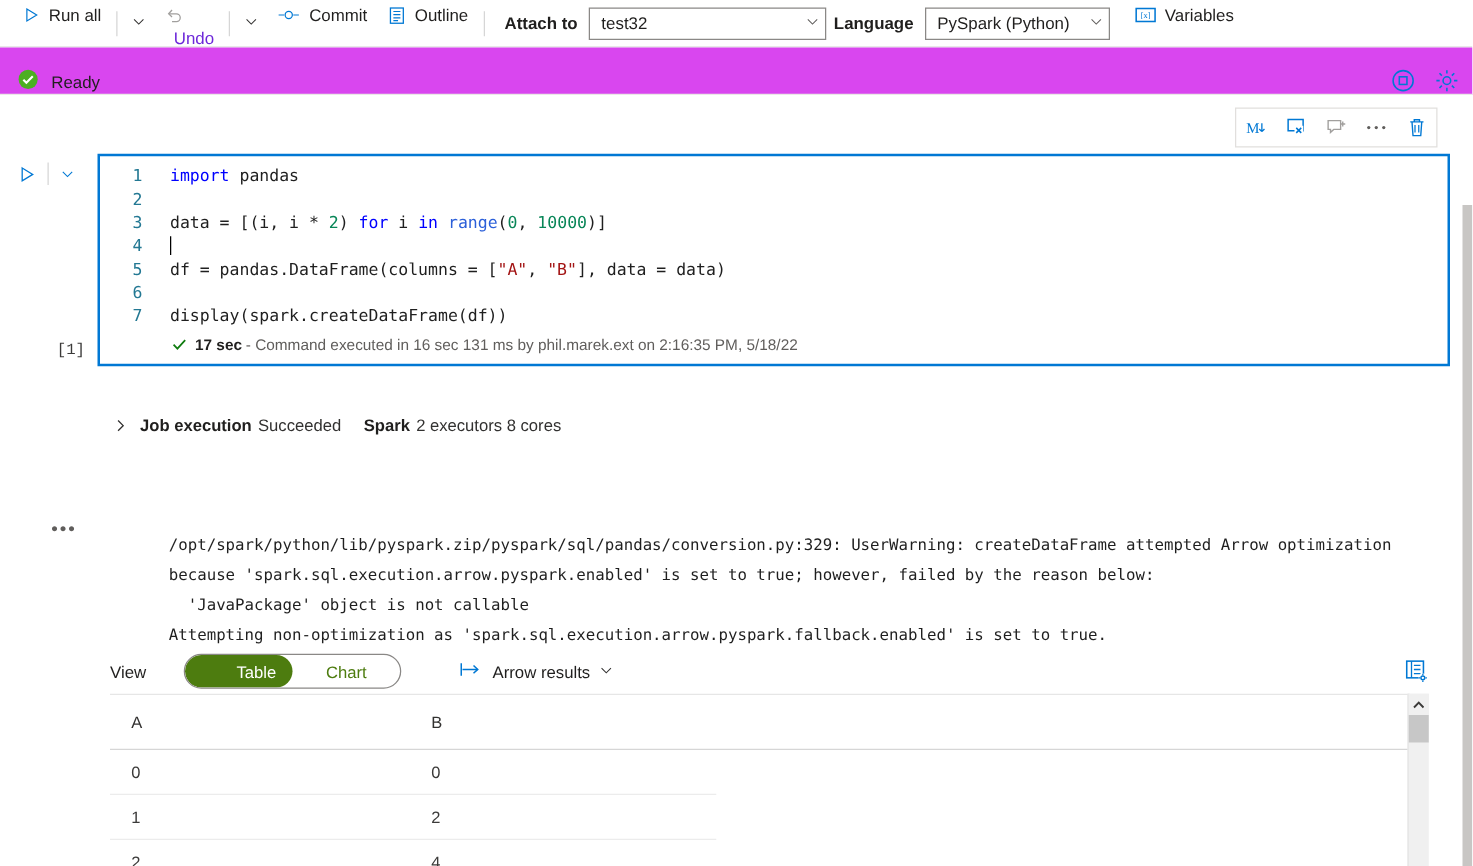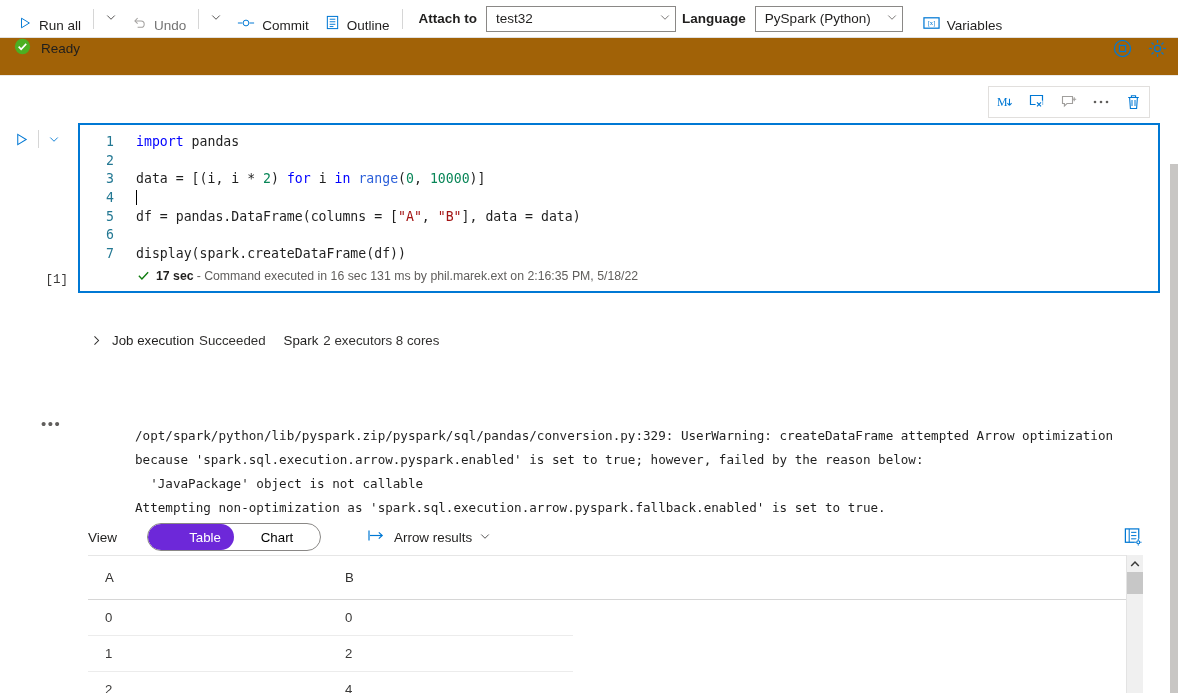--- a/index.html
+++ b/index.html
@@ -21,29 +21,29 @@
     height: 38px;
     display: flex;
     align-items: center;
     padding: 0 6px 0 10px;
     background: #ffffff;
     border-bottom: 1px solid #e1e1e1;
     box-sizing: border-box;
   }
   .tb-item {
     display: flex;
-    align-items: flex-end;
+    align-items: flex-start;
     height: 28px;
     padding: 0 8px;
     cursor: pointer;
     white-space: nowrap;
     font-size: 13.5px;
     color: #201f1e;
   }
-  .tb-item.disabled { color: #737373; cursor: default; }
+  .tb-item.disabled { color: #6d28d9; cursor: default; flex-direction: column; }
   .tb-label { margin-left: 7px; }
   .tb-sep {
     width: 1px;
     height: 20px;
     background: #d6d6d6;
     margin: 0 4px;
   }
   .tb-caret {
     display: flex;
     align-items: center;
@@ -67,23 +67,23 @@
     color: #201f1e;
   }
   .combo.attach { width: 190px; margin-left: 9px; }
   .combo.lang { width: 148px; margin-left: 9px; }
   .combo .cv { overflow: hidden; white-space: nowrap; }
 
   
   .statusbar {
     height: 38px;
     display: flex;
-    align-items: flex-start;
+    align-items: flex-end;
     padding: 0 10px 0 14px;
-    background: #a16207;
+    background: #d946ef;
     border-bottom: 1px solid #ebe9e7;
     box-sizing: border-box;
   }
   .status-left { display: flex; align-items: center; }
   .status-text { margin-left: 10px; font-size: 13.5px; color: #201f1e; }
   .status-right { margin-left: auto; display: flex; align-items: center; gap: 14px; }
   .status-icon-btn { cursor: pointer; display: flex; align-items: center; }
 
   
   .nb-body {
@@ -225,21 +225,21 @@
   }
   .job-chevron {
     position: absolute;
     left: 90px;
     width: 18px;
     display: flex;
     align-items: center;
     cursor: pointer;
   }
   .job-text { margin-left: 22px; display: flex; align-items: baseline; }
-  .b-strong { font-weight: normal; color: #201f1e; }
+  .b-strong { font-weight: bold; color: #201f1e; }
   .b-normal { color: #323130; margin-left: 5px; }
   .job-links { margin-left: auto; display: flex; align-items: center; gap: 18px; padding-right: 19px; }
   .link { color: #0078d4; cursor: pointer; font-size: 13.3px; display: flex; align-items: center; }
 
   
   .out-ellipsis {
     position: absolute;
     top: 343px;
     left: 41px;
     color: #605e5c;
@@ -282,25 +282,25 @@
     background: #ffffff;
   }
   .pivot-opt {
     height: 26px;
     min-width: 86px;
     display: flex;
     align-items: center;
     justify-content: center;
     font-size: 13.3px;
     cursor: pointer;
-    color: #000000;
+    color: #4d7c0f;
     border-radius: 14px;
     box-sizing: border-box;
   }
-  .pivot-opt.active { background: #6d28d9; color: #ffffff; padding-left: 28px; }
+  .pivot-opt.active { background: #4d7c0f; color: #ffffff; padding-left: 28px; }
   .export-btn {
     display: flex;
     align-items: center;
     margin-left: 42px;
     cursor: pointer;
     height: 28px;
     padding: 0 4px;
     font-size: 13.4px;
     color: #201f1e;
   }

